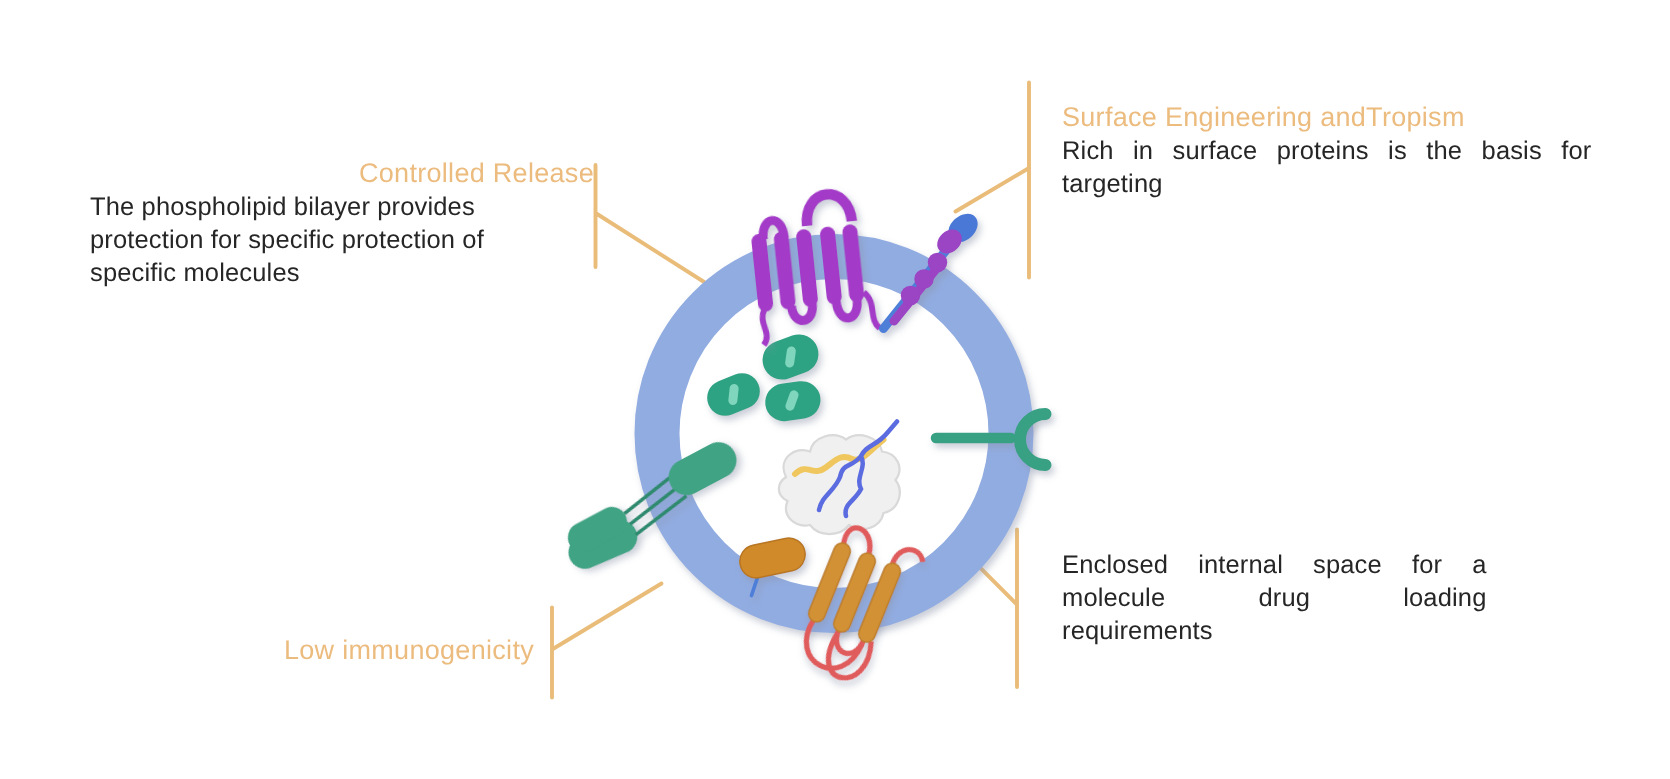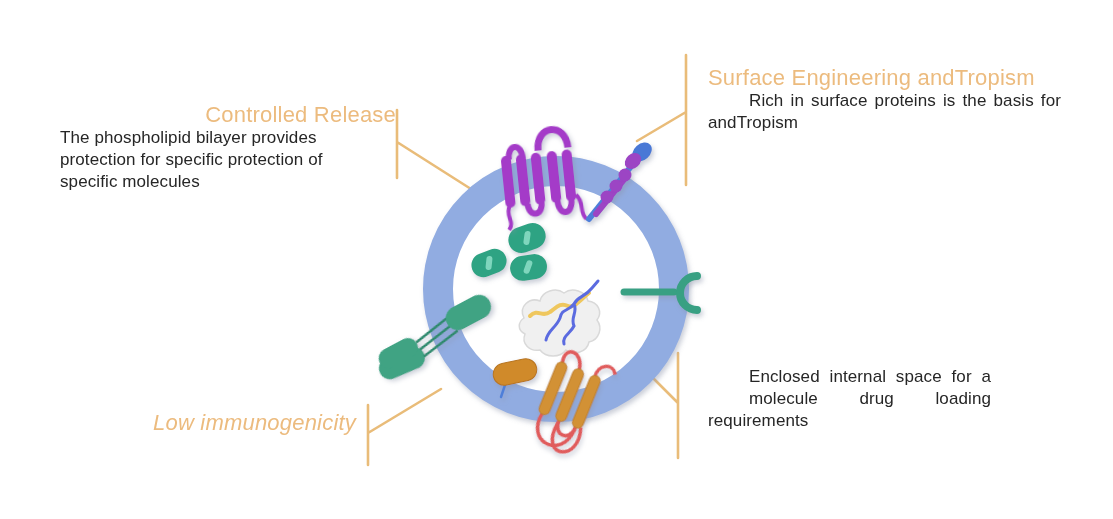--- a/index.html
+++ b/index.html
@@ -3,28 +3,28 @@
 <meta charset="utf-8">
 <style>
   html,body{margin:0;padding:0;}
   body{
     width:1113px;height:519px;position:relative;background:#ffffff;overflow:hidden;
     font-family:"Liberation Sans",sans-serif;
     --accent:#ECBB7E;--body:#262626;
   }
   #diagram-svg{position:absolute;left:0;top:0;}
   .callout{position:absolute;}
-  .ctitle{color:var(--accent);font-size:22px;line-height:24px;letter-spacing:.2px;}
+  .ctitle{color:var(--accent);font-size:18px;line-height:24px;letter-spacing:.2px;}
   .cbody{color:var(--body);font-size:17px;line-height:22px;letter-spacing:.1px;}
   .right{text-align:right;}
-  .jline{text-align:justify;text-align-last:justify;margin-left:41px;}
+  .jline{text-align:justify;text-align-last:justify;}
   .tl{left:60px;top:103px;width:336px;}
   .tr{left:708px;top:66px;width:353px;}
   .br{left:708px;top:366px;width:283px;}
-  .bl{left:30px;top:411px;width:326px;font-style:italic;}
+  .bl{left:30px;top:421px;width:326px;}
 </style>
 </head>
 <body style="--accent: #ECBB7E; --body: #262626;">
 
 <svg id="diagram-svg" viewBox="0 0 1113 519" width="1113" height="519">
   <defs>
     <filter id="soft" x="-40%" y="-40%" width="180%" height="180%">
       <feDropShadow dx="2" dy="3" stdDeviation="2.5" flood-color="#8a93a8" flood-opacity="0.45"></feDropShadow>
     </filter>
   </defs>
@@ -124,21 +124,21 @@
     <div>The phospholipid bilayer provides</div>
     <div>protection for specific protection of</div>
     <div>specific molecules</div>
   </div>
 </div>
 
 <div class="callout tr">
   <div class="ctitle">Surface Engineering andTropism</div>
   <div class="cbody">
     <div class="jline">Rich in surface proteins is the basis for</div>
-    <div>andTropism</div>
+    <div>targeting</div>
   </div>
 </div>
 
 <div class="callout br">
   <div class="cbody">
     <div class="jline">Enclosed internal space for a</div>
     <div class="jline">molecule drug loading</div>
     <div>requirements</div>
   </div>
 </div>

